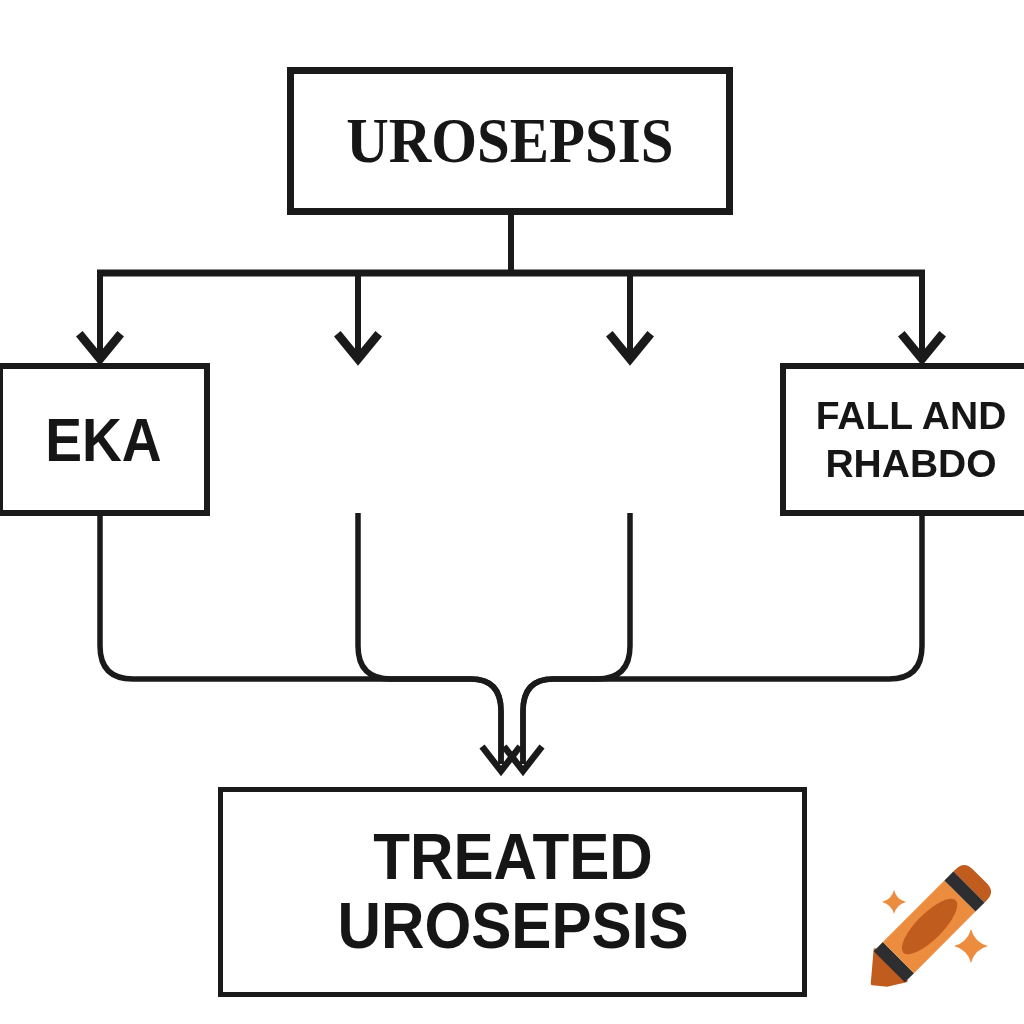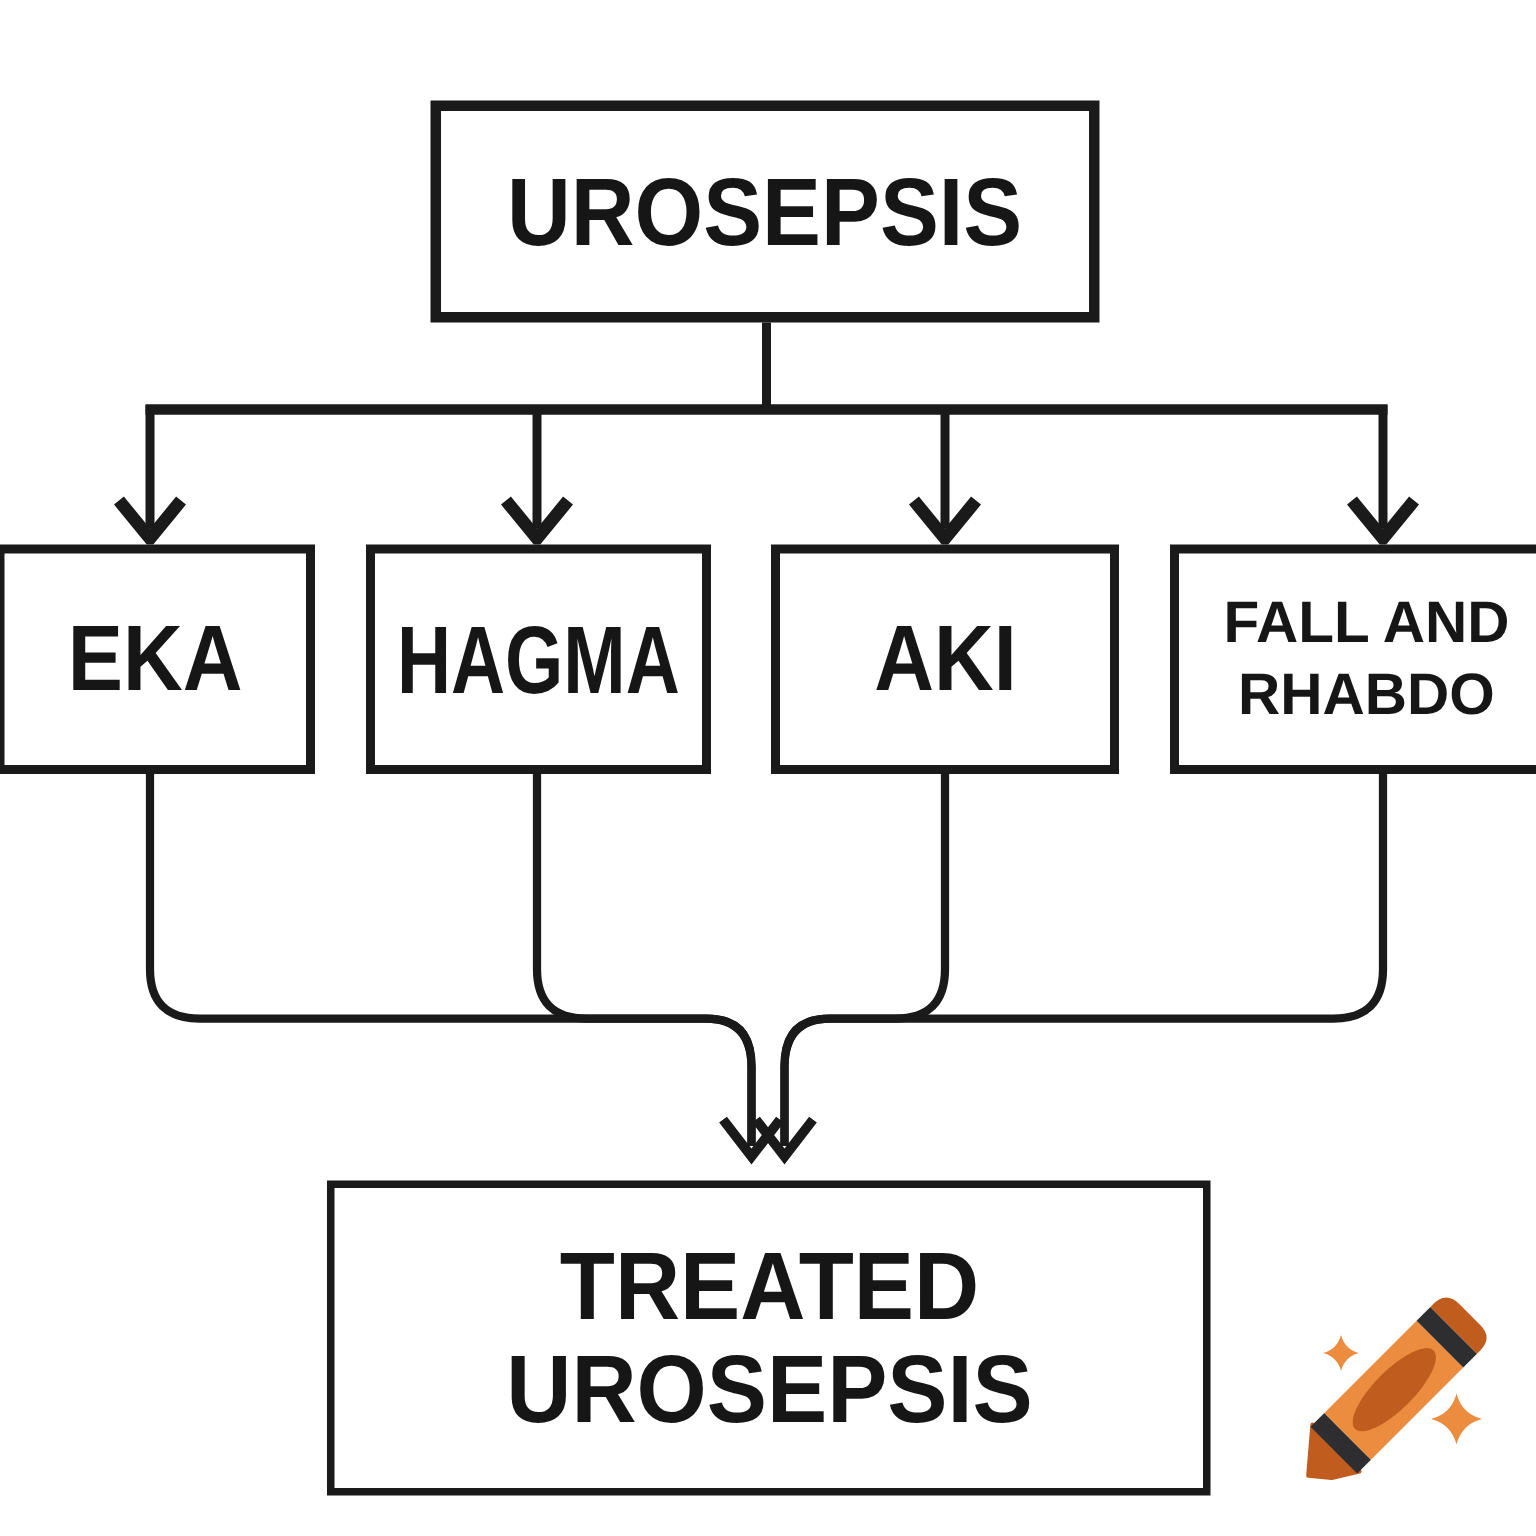--- a/index.html
+++ b/index.html
@@ -20,21 +20,21 @@
     border: 6px solid #1a1a1a;
     display: flex;
     align-items: center;
     justify-content: center;
     text-align: center;
     color: #161616;
     font-weight: 700;
   }
   .node span { display: inline-block; }
 
-  #node-top     { left: 287px; top: 67px;  width: 446px; height: 148px; border-width: 7px; }
+  #node-top     { left: 287px; top: 67px;  width: 446px; height: 148px; border-width: 7px; font-family: Liberation Serif, serif; }
   #node-eka     { left: -3px;  top: 363px; width: 213px; height: 153px; }
   #node-hagma   { left: 244px; top: 363px; width: 230px; height: 153px; }
   #node-aki     { left: 514px; top: 363px; width: 232px; height: 153px; }
   #node-fall    { left: 780px; top: 363px; width: 262px; height: 153px; }
   #node-treated { left: 218px; top: 787px; width: 589px; height: 210px; border-width: 5px; }
 
   .lbl-top     { font-size: 64px; transform: scaleX(.92); white-space: nowrap; }
   .lbl-eka     { font-size: 62px; transform: scaleX(.89); white-space: nowrap; }
   .lbl-hagma   { font-size: 64px; transform: scaleX(.78); white-space: nowrap; }
   .lbl-aki     { font-size: 62px; transform: scaleX(.89); white-space: nowrap; }
@@ -85,27 +85,21 @@
   </svg>
 
   <div class="node" id="node-top">
     <span class="lbl-top">UROSEPSIS</span>
   </div>
 
   <div class="node" id="node-eka">
     <span class="lbl-eka">EKA</span>
   </div>
 
-  <div class="node" id="node-hagma">
-    <span class="lbl-hagma">HAGMA</span>
-  </div>
 
-  <div class="node" id="node-aki">
-    <span class="lbl-aki">AKI</span>
-  </div>
 
   <div class="node" id="node-fall">
     <span class="lbl-fall">FALL AND RHABDO</span>
   </div>
 
   <div class="node" id="node-treated">
     <span class="lbl-treated">TREATED UROSEPSIS</span>
   </div>
 
 </div>

